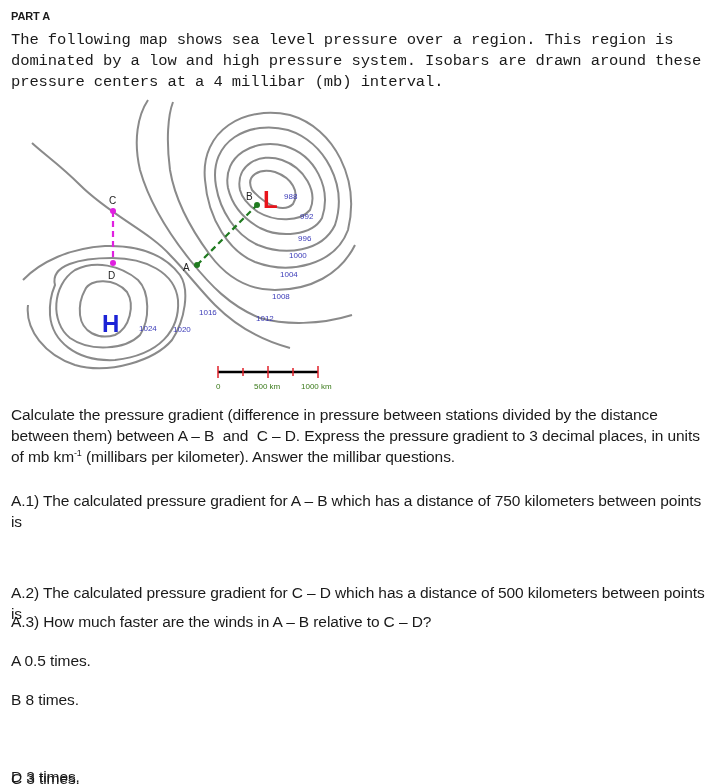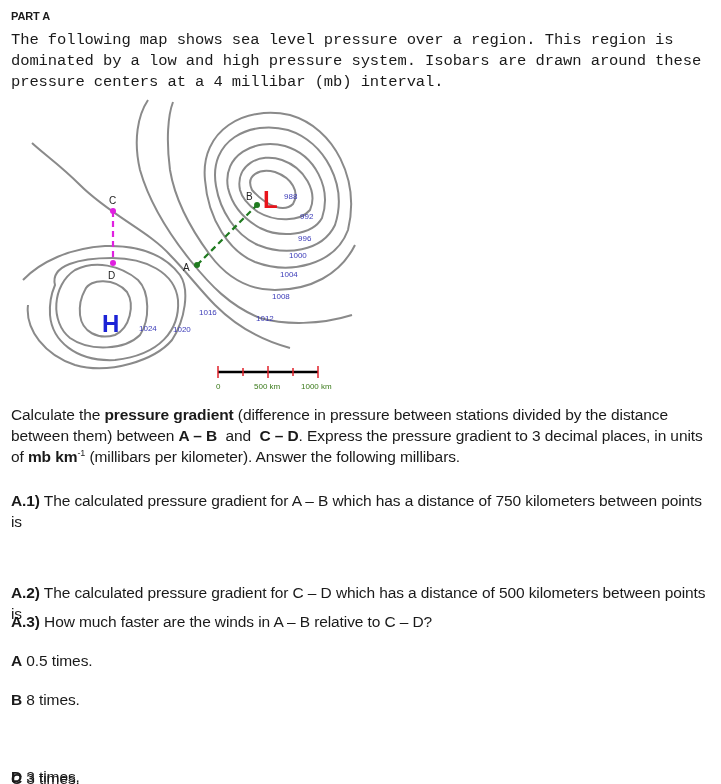--- a/index.html
+++ b/index.html
@@ -14,21 +14,21 @@
   .title { top: 6px; font-weight: bold; font-size: 11px; }
   .intro { top: 30px; font-family: Liberation Mono, monospace; }
   .instructions { top: 404px; }
   .q1 { top: 490px; }
   .q2 { top: 550px; margin-top: 32px; }
   .q3 { top: 611px; }
   .opt-a { top: 650px; }
   .opt-b { top: 689px; }
   .opt-c { top: 728px; margin-top: 40px; }
   .opt-d { top: 766px; }
-  b { font-weight: bold; }
+  b { font-weight: normal; }
   sup { font-size: 9px; line-height: 0; vertical-align: super; }
   .map { position: absolute; left: 0; top: 95px; width: 360px; height: 300px; }
   .map svg { display: block; }
 </style>
 </head>
 <body>
 
 <div class="text-block title">PART A</div>
 <div class="text-block intro">The following map shows sea level pressure over a region. This region is dominated by a low and high pressure system. Isobars are drawn around these pressure centers at a 4 millibar (mb) interval.</div>
 
@@ -96,21 +96,21 @@
       <g font-size="8" fill="#3a7a1a" font-family="Liberation Sans, sans-serif">
         <text x="216" y="389">0</text>
         <text x="254" y="389">500 km</text>
         <text x="301" y="389">1000 km</text>
       </g>
     </g>
   </svg>
 </div>
 
 <div class="text-block instructions">
-  <span>Calculate the </span><b>pressure gradient</b><span> (difference in pressure between stations divided by the distance between them) between </span><b>A – B</b><span style="white-space:pre">  and  </span><b>C – D</b><span>. Express the pressure gradient to 3 decimal places, in units of </span><b>mb km</b><sup>-1</sup><span> (millibars per kilometer). Answer the following millibars.</span>
+  <span>Calculate the </span><b>pressure gradient</b><span> (difference in pressure between stations divided by the distance between them) between </span><b>A – B</b><span style="white-space:pre">  and  </span><b>C – D</b><span>. Express the pressure gradient to 3 decimal places, in units of </span><b>mb km</b><sup>-1</sup><span> (millibars per kilometer). Answer the millibar questions.</span>
 </div>
 
 <div class="text-block q1"><b>A.1)</b><span> The calculated pressure gradient for A – B which has a distance of 750 kilometers between points is</span></div>
 <div class="text-block q2"><b>A.2)</b><span> The calculated pressure gradient for C – D which has a distance of 500 kilometers between points is</span></div>
 <div class="text-block q3"><b>A.3)</b><span> How much faster are the winds in A – B relative to C – D?</span></div>
 
 <div class="text-block opt-a"><b>A</b><span> 0.5 times.</span></div>
 <div class="text-block opt-b"><b>B</b><span> 8 times.</span></div>
 <div class="text-block opt-c"><b>C</b><span> 3 times.</span></div>
 <div class="text-block opt-d"><b>D</b><span> 3 times.</span></div>

